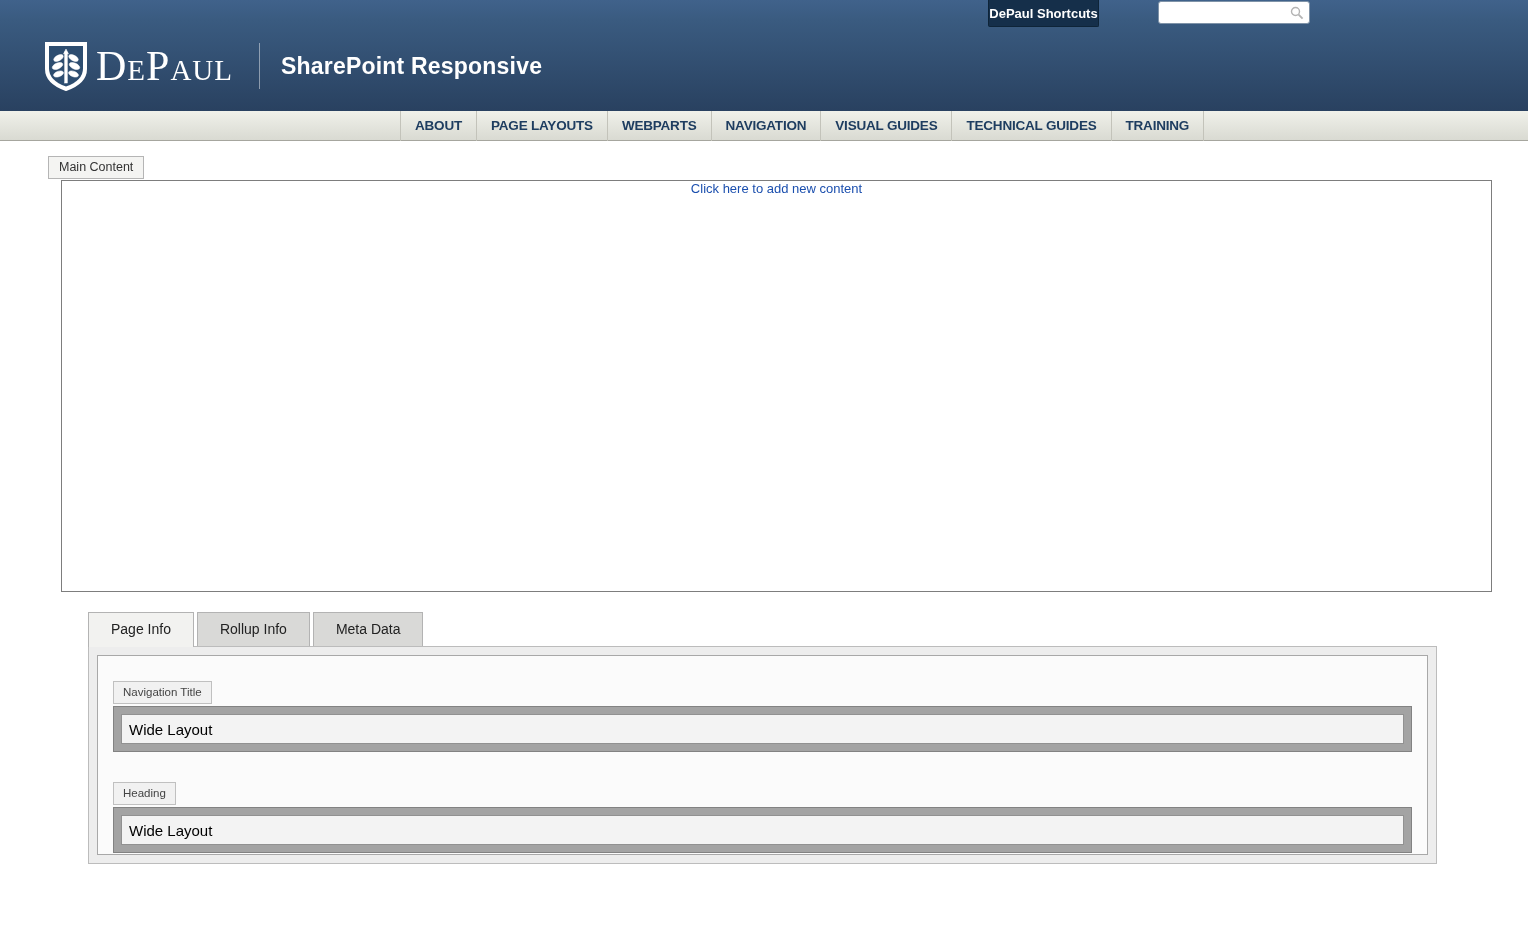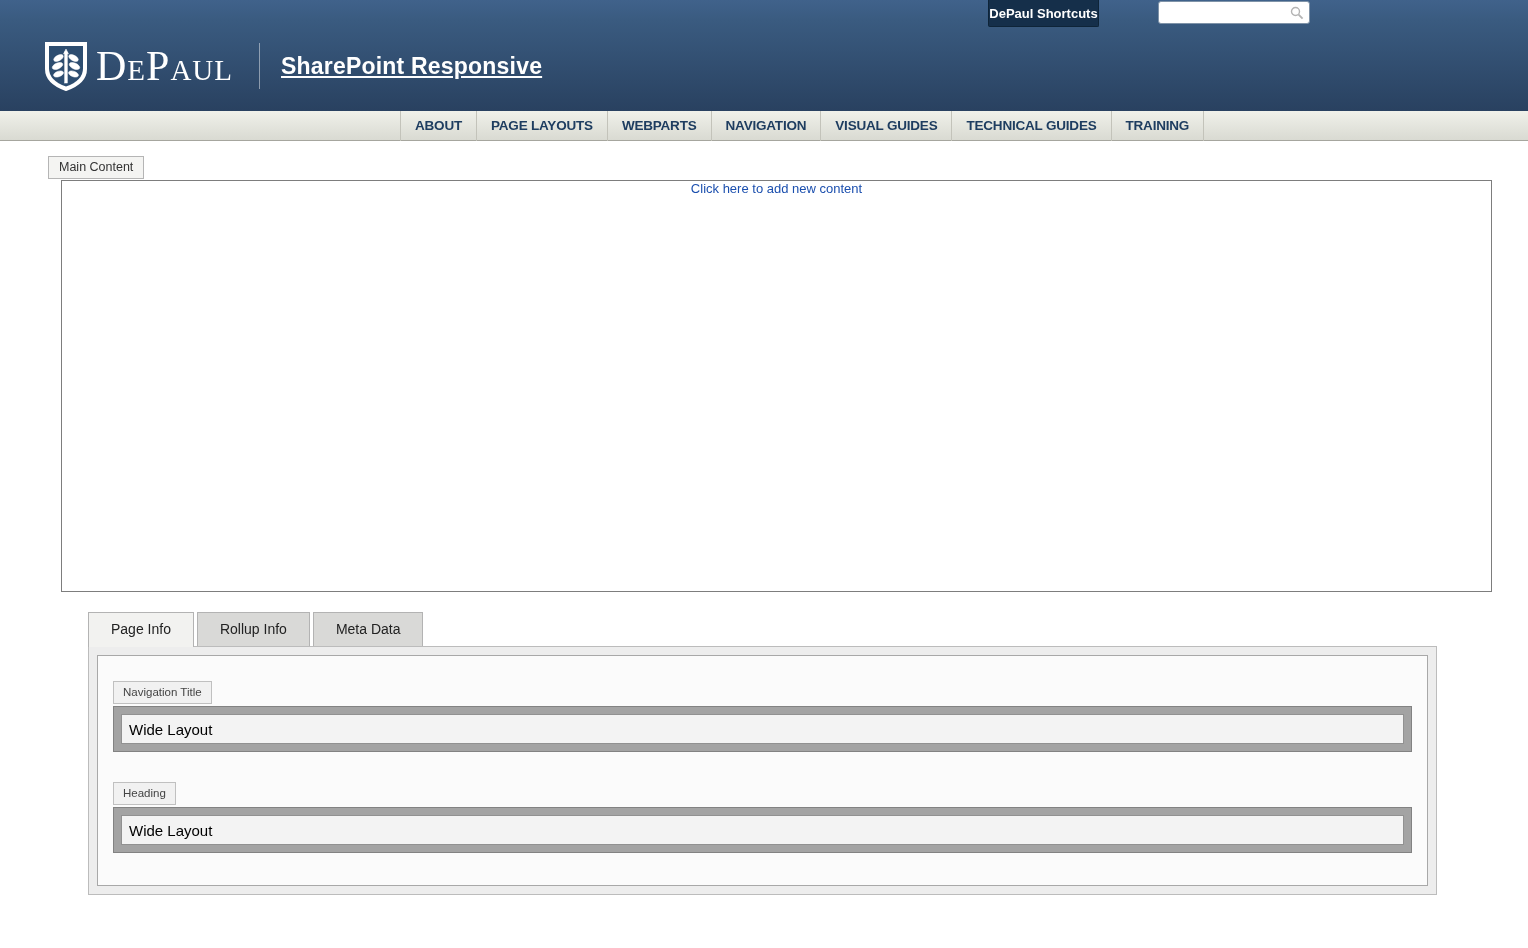--- a/index.html
+++ b/index.html
@@ -22,21 +22,21 @@
   .brand-name {
     font-family: "Liberation Serif", serif; font-variant: small-caps;
     color: #ffffff; font-size: 42px; line-height: 50px;
     margin-left: 8px; letter-spacing: 1px;
   }
   .brand-divider {
     width: 1px; height: 46px; background: rgba(255,255,255,0.45);
     margin: 0 21px 0 26px;
   }
   .brand-product {
-    color: #ffffff; font-size: 23px; font-weight: bold; letter-spacing: 0.2px; text-decoration: underline;
+    color: #ffffff; font-size: 23px; font-weight: bold; letter-spacing: 0.2px;
   }
   .shortcuts-btn {
     position: absolute; left: 988px; top: 0; width: 111px; height: 27px;
     background: #152f4a; color: #ffffff; border: 1px solid #0e2438; border-top: none;
     font-family: "Liberation Sans", sans-serif;
     font-size: 13px; font-weight: bold; cursor: pointer;
     border-radius: 0 0 2px 2px;
   }
   .search-wrap {
     position: absolute; left: 1158px; top: 1px; width: 152px; height: 23px;
@@ -88,21 +88,21 @@
   .info-tab {
     padding: 8px 22px 9px; font-size: 14px; color: #222222;
     background: #d9d9d7; border: 1px solid #b3b3b3; border-bottom: none;
     cursor: pointer; white-space: nowrap;
   }
   .info-tab.active {
     background: #f2f2f0; margin-bottom: -1px; padding-bottom: 10px;
   }
   .info-panel {
     background: #ededed; border: 1px solid #bcbcbc;
-    height: 249px; padding: 8px; position: relative; z-index: 1;
+    height: 218px; padding: 8px; position: relative; z-index: 1;
   }
   .inner-panel {
     background: #fbfbfb; border: 1px solid #a8a8a8;
     height: 100%; padding: 25px 15px 0 15px;
   }
   .field-group + .field-group { margin-top: 30px; }
   .field-label {
     display: inline-block; padding: 4px 9px 5px;
     background: #f1f1f1; border: 1px solid #c0c0c0;
     font-size: 11.5px; color: #444444; margin-bottom: 2px;

